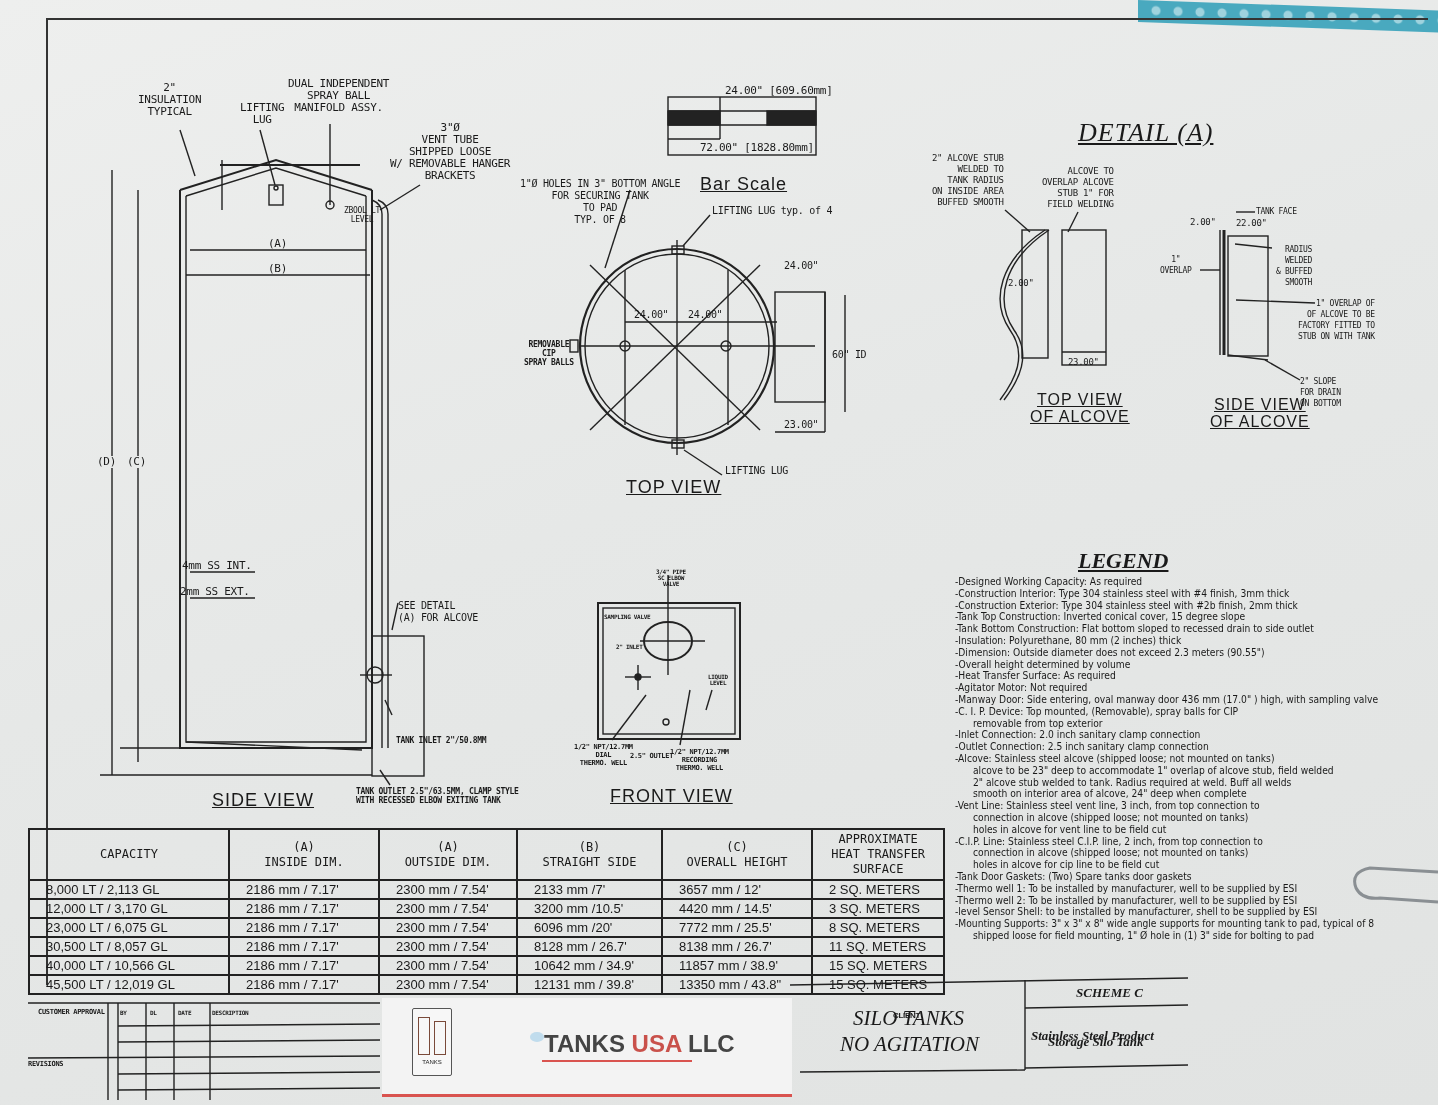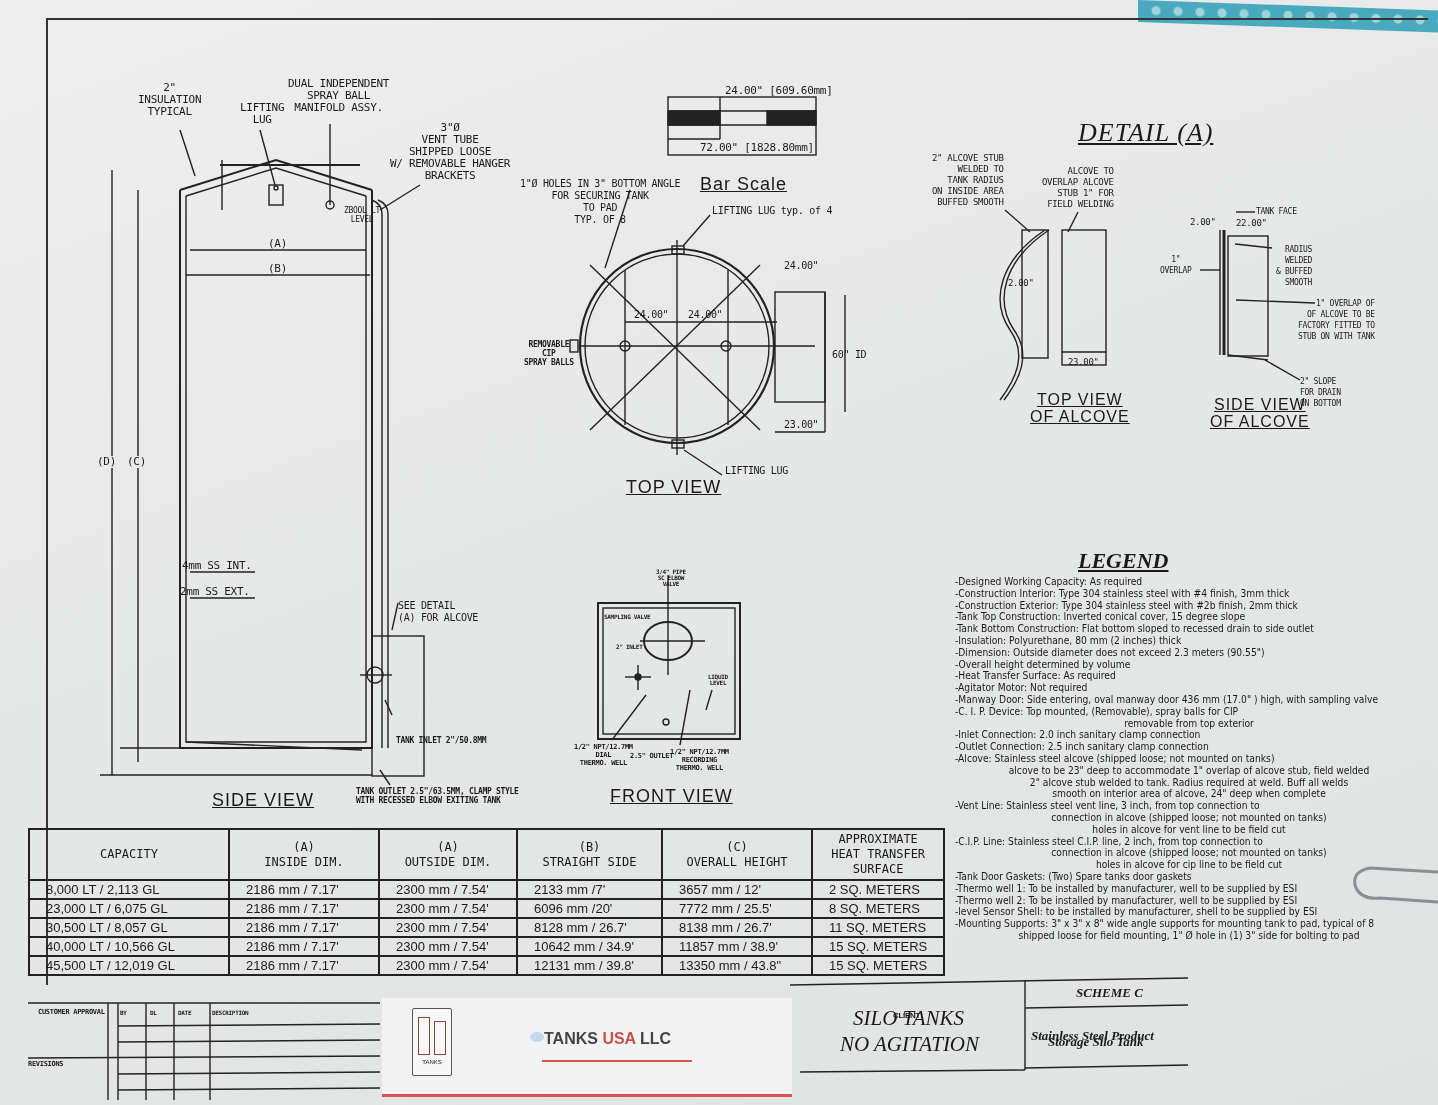--- a/index.html
+++ b/index.html
@@ -23,21 +23,21 @@
     border-left:2px solid #333; border-top:2px solid #333; }
   svg.draw { position:absolute; left:0; top:0; }
   .lbl { position:absolute; font-family:"DejaVu Sans Mono", monospace; font-size:11px;
     line-height:12px; text-align:center; text-transform:uppercase; letter-spacing:-0.3px; white-space:pre; }
   .lbl-small { font-size:8px; line-height:9px; }
   .title-u { position:absolute; font-family:"Liberation Sans", sans-serif; font-size:18px; letter-spacing:1px; text-decoration:underline; }
   .detail-title { position:absolute; left:1078px; top:118px; font-family:"Liberation Serif", serif; font-style:italic; font-size:26px; text-decoration:underline; letter-spacing:1px; }
   .legend-title { position:absolute; left:1078px; top:548px; font-family:"Liberation Serif", serif; font-style:italic; font-weight:bold; font-size:22px; text-decoration:underline; }
   .legend { position:absolute; left:955px; top:576px; width:450px; font-family:"DejaVu Sans Condensed","DejaVu Sans", sans-serif; font-size:10.2px; line-height:11.8px; }
   .legend .item { white-space:pre; }
-  .legend .indent { padding-left:18px;text-align:center; }
+  .legend .indent { padding-left:18px; }
   table.cap { position:absolute; left:28px; top:828px; border-collapse:collapse; font-family:"Liberation Sans", sans-serif; background:transparent; }
   table.cap th { border:2px solid #222; font-family:"DejaVu Sans Mono", monospace; font-weight:normal; font-size:12px; line-height:15px; padding:2px 4px; text-align:center; }
   table.cap td { border:2px solid #222; font-size:13px; line-height:17px; padding:0 16px; white-space:nowrap; }
   .tb { position:absolute; font-family:"Liberation Serif", serif; font-style:italic; }
   .logo-box { position:absolute; left:382px; top:998px; width:410px; height:96px; background:#f3f3f3; border-bottom:3px solid #d9534f; }
 </style>
 </head>
 <body>
 
 <div class="sheet">
@@ -338,20 +338,28 @@
     <tbody id="cap-body">
         <tr>
           <td>8,000 LT / 2,113 GL</td>
           <td>2186 mm / 7.17'</td>
           <td>2300 mm / 7.54'</td>
           <td>2133 mm /7'</td>
           <td>3657 mm / 12'</td>
           <td>2 SQ. METERS</td>
         </tr>
         <tr>
+          <td>12,000 LT / 3,170 GL</td>
+          <td>2186 mm / 7.17'</td>
+          <td>2300 mm / 7.54'</td>
+          <td>3200 mm /10.5'</td>
+          <td>4420 mm / 14.5'</td>
+          <td>3 SQ. METERS</td>
+        </tr>
+        <tr>
           <td>23,000 LT / 6,075 GL</td>
           <td>2186 mm / 7.17'</td>
           <td>2300 mm / 7.54'</td>
           <td>6096 mm /20'</td>
           <td>7772 mm / 25.5'</td>
           <td>8 SQ. METERS</td>
         </tr>
         <tr>
           <td>30,500 LT / 8,057 GL</td>
           <td>2186 mm / 7.17'</td>
@@ -386,21 +394,21 @@
   <div class="lbl lbl-small" style="left:178px;top:1008px;font-size:6px;font-weight:bold;">DATE</div>
   <div class="lbl lbl-small" style="left:212px;top:1008px;font-size:6px;font-weight:bold;">DESCRIPTION</div>
 
   <div class="logo-box">
     <div style="position:absolute;left:30px;top:10px;width:38px;height:66px;border:1px solid #555;border-radius:2px;background:#f7f7f7;">
       <div style="position:absolute;left:5px;top:8px;width:10px;height:36px;border:1px solid #7a4a3a;"></div>
       <div style="position:absolute;left:21px;top:12px;width:10px;height:32px;border:1px solid #7a4a3a;"></div>
       <div style="position:absolute;left:0;top:50px;width:38px;font-size:6px;text-align:center;font-family:'Liberation Sans',sans-serif;">TANKS</div>
     </div>
     <div style="position:absolute;left:148px;top:34px;width:14px;height:10px;background:#a9d2ea;border-radius:50%;opacity:0.7;"></div>
-    <div style="position:absolute;left:162px;top:32px;font-family:'Liberation Sans',sans-serif;font-weight:bold;font-size:16px;color:#444;"><span>TANKS </span><span style="color:#c9514b;">USA</span><span> LLC</span></div>
+    <div style="position:absolute;left:162px;top:32px;font-family:'Liberation Sans',sans-serif;font-weight:bold;font-size:24px;color:#444;"><span>TANKS </span><span style="color:#c9514b;">USA</span><span> LLC</span></div>
     <div style="position:absolute;left:160px;top:62px;width:150px;height:2px;background:#d9534f;"></div>
   </div>
 
   <div class="lbl lbl-small" style="left:893px;top:1011px;font-size:8px;font-weight:bold;font-family:'Liberation Sans',sans-serif;">CLIENT</div>
   <div class="tb" style="left:853px;top:1006px;font-size:21px;">SILO TANKS</div>
   <div class="tb" style="left:840px;top:1032px;font-size:21px;">NO AGITATION</div>
   <div class="tb" style="left:1076px;top:985px;font-size:13px;font-weight:bold;">SCHEME C</div>
   <div class="tb" style="left:1031px;top:1016px;font-size:13px;font-weight:bold;margin-top:12px;">Stainless Steel Product</div>
   <div class="tb" style="left:1048px;top:1034px;font-size:13px;font-weight:bold;">Storage Silo Tank</div>
 

